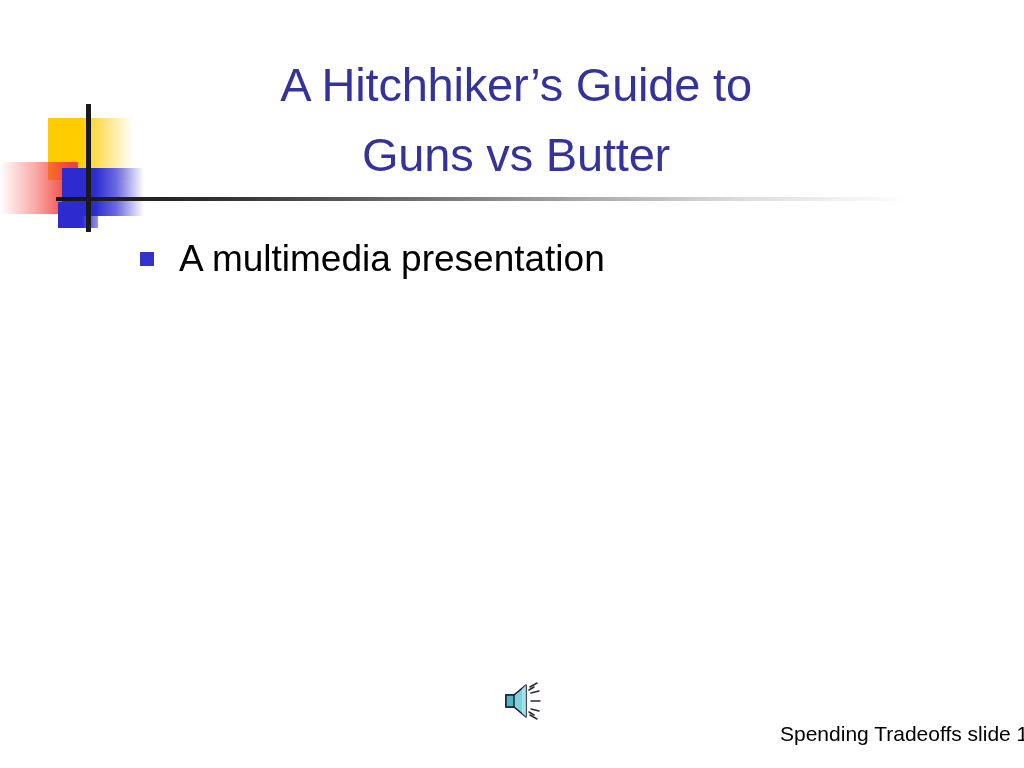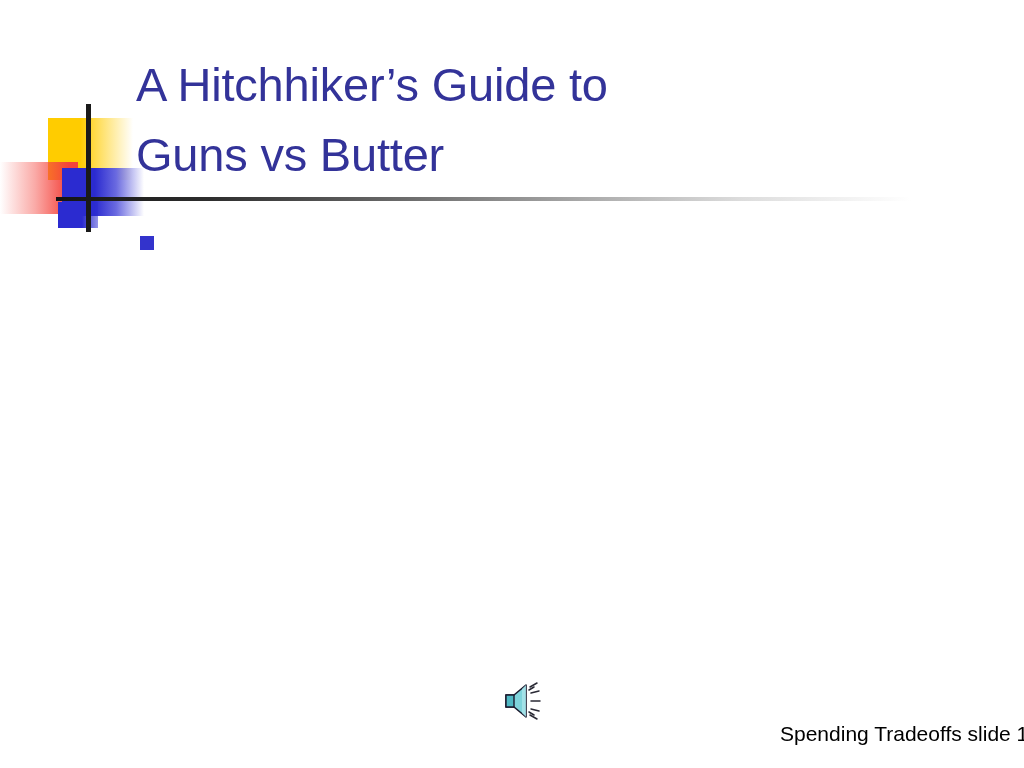--- a/index.html
+++ b/index.html
@@ -9,20 +9,21 @@
   }
   body {
     font-family: "Liberation Sans", sans-serif;
   }
   .slide {
     position: relative;
     width: 1024px;
     height: 768px;
     background: #ffffff;
     overflow: hidden;
+    text-align: center;
   }
 
   
   .motif {
     position: absolute;
     left: 0px;
     top: 90px;
     width: 200px;
     height: 160px;
   }
@@ -151,20 +152,21 @@
   </div>
 
   <div class="line-horiz"></div>
 
   <div class="title">A Hitchhiker’s Guide to
 Guns vs Butter</div>
 
   <div class="body-list">
     <div class="bullet-row">
       <span class="bullet-marker"></span>
+      <span class="bullet-text">A multimedia presentation</span>
     </div>
   </div>
 
   <div class="sound-icon" title="sound">
     <svg width="46" height="40" viewBox="0 0 46 40">
 
       <path d="M6 14 L14 14 L26 4 L26 36 L14 26 L6 26 Z" fill="#7FD4DC" stroke="#1a1a2e" stroke-width="1.6" stroke-linejoin="round"></path>
       <path d="M6 14 L14 14 L14 26 L6 26 Z" fill="#4FB8C4" stroke="#1a1a2e" stroke-width="1.4"></path>
       <path d="M26 4 L26 36 L22 32 L22 8 Z" fill="#A8E4EA" stroke="none" opacity="0.85"></path>
 

